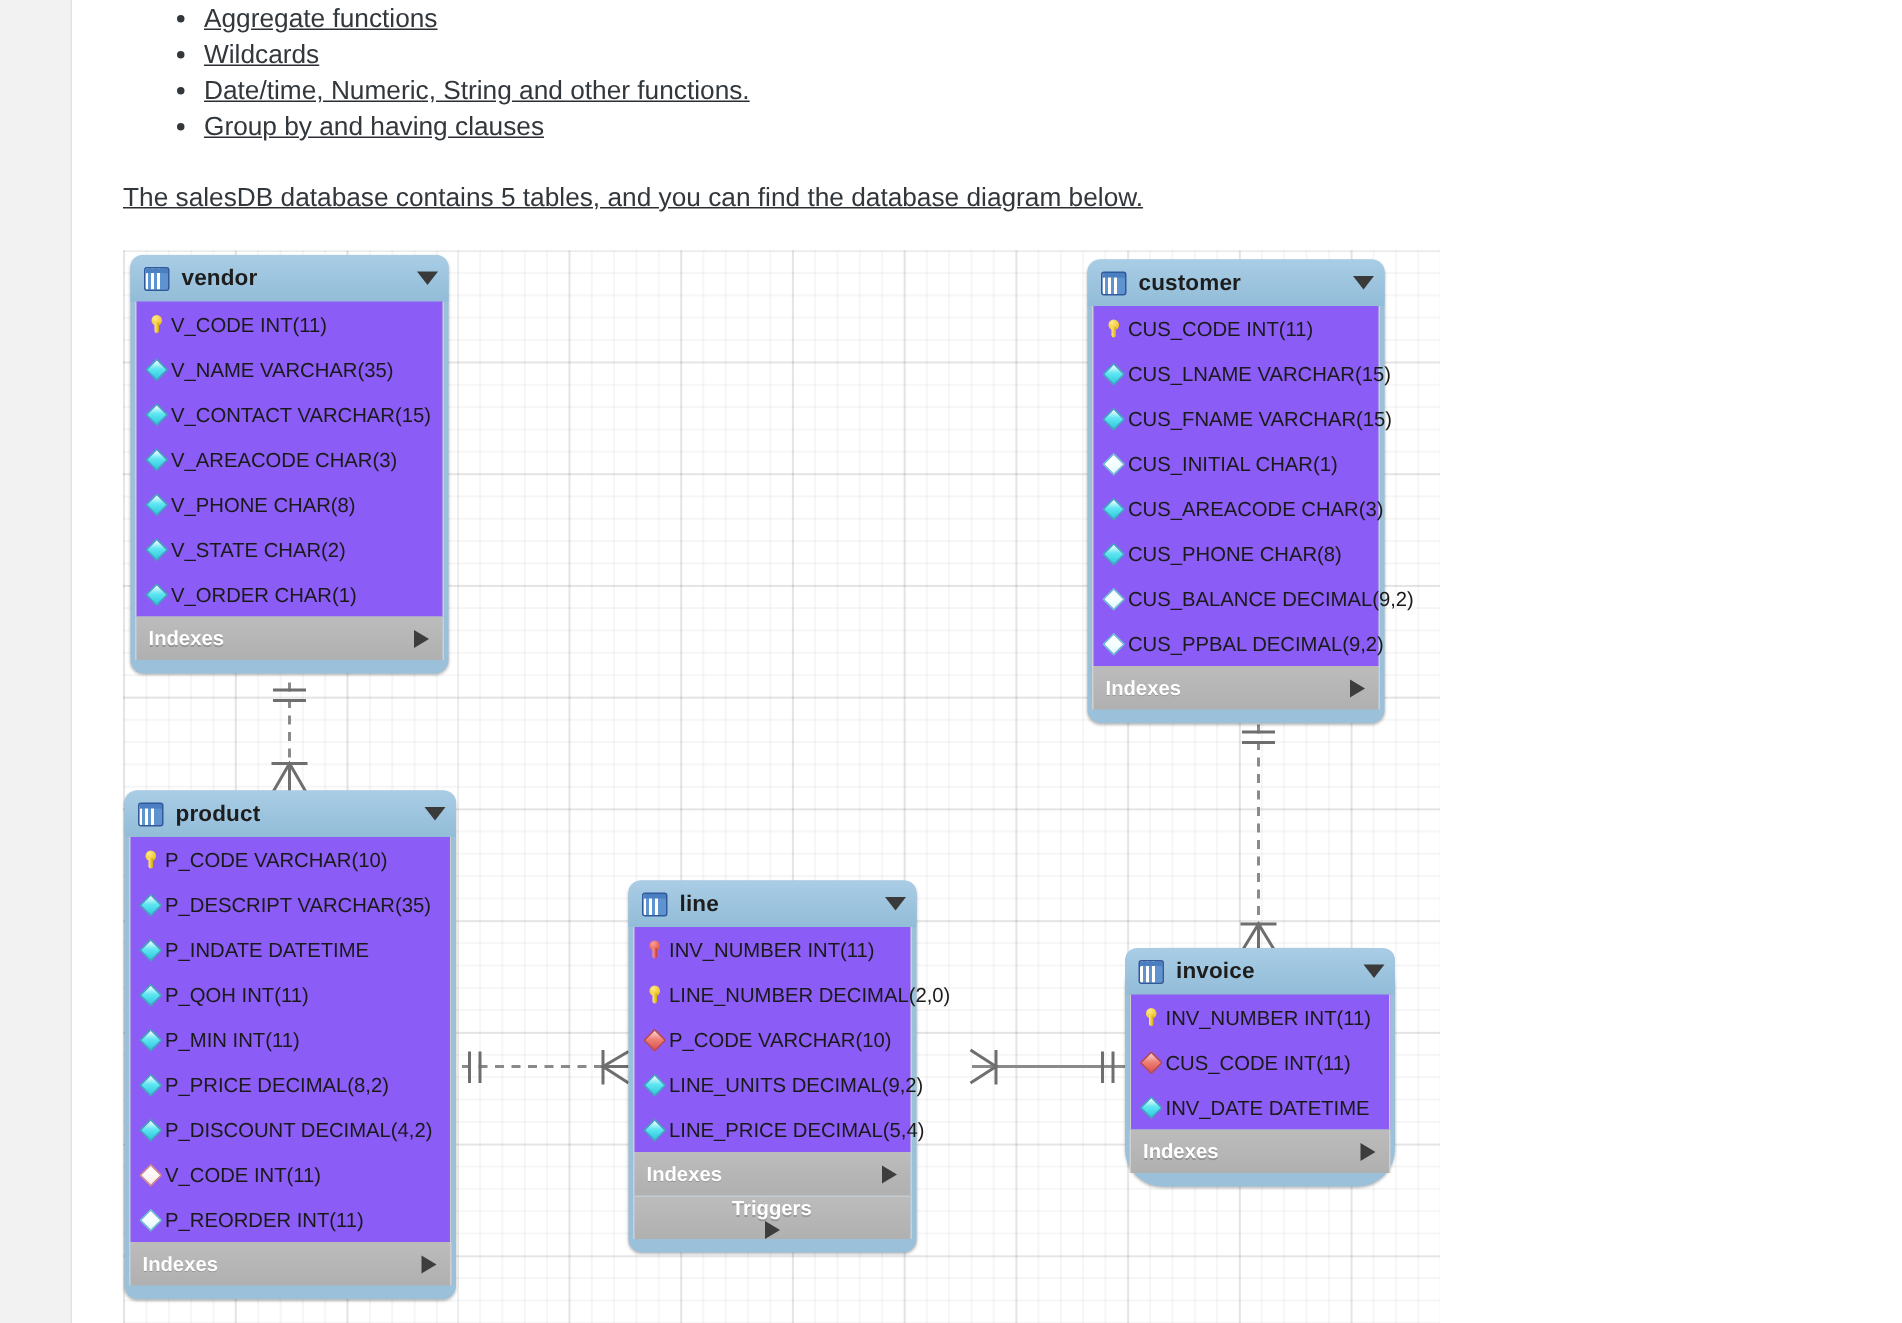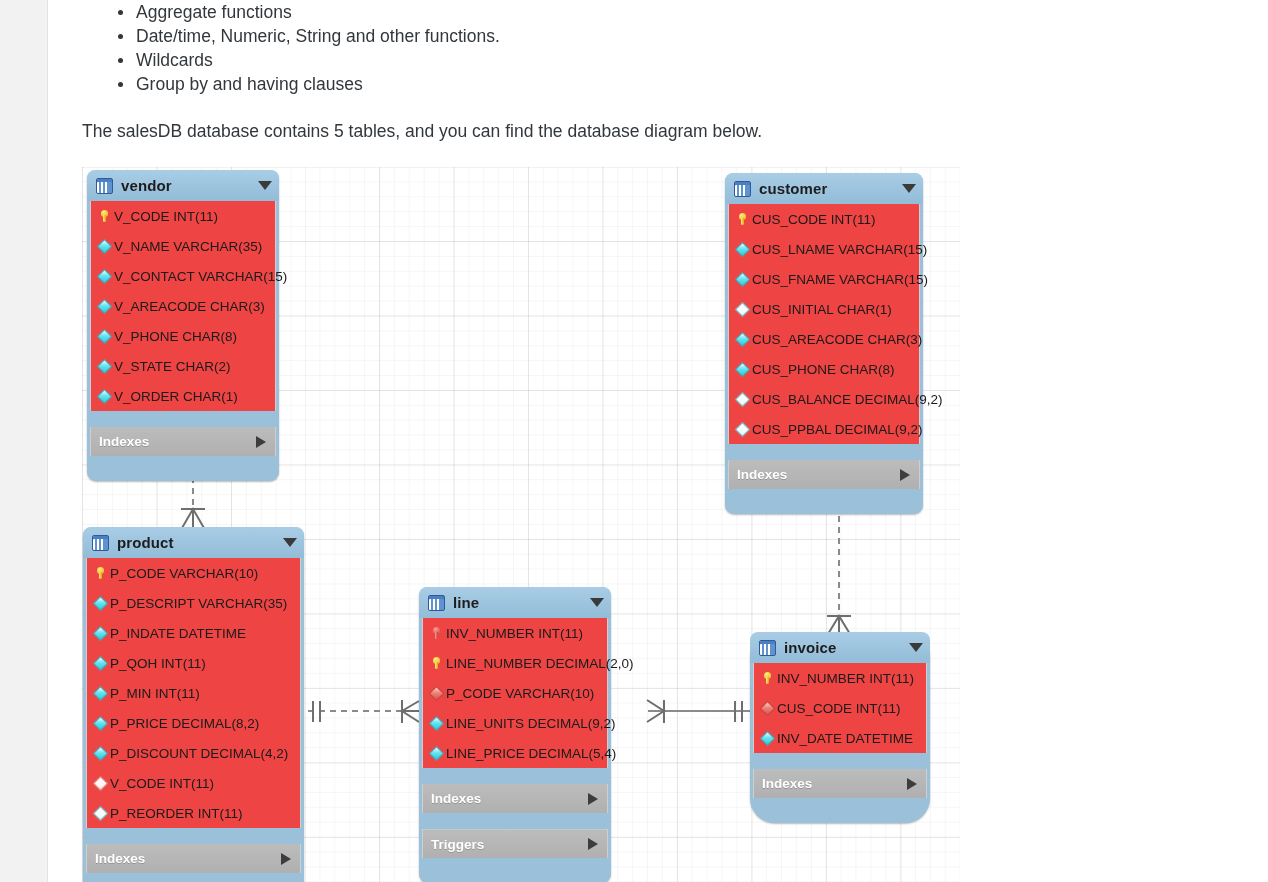--- a/index.html
+++ b/index.html
@@ -24,20 +24,21 @@
     background: #f2f2f2;
     border-right: 1px solid #e3e3e3;
   }
 
   
   #article {
     position: absolute;
     left: 82px;
     top: 0;
     width: 1100px;
+    text-decoration: underline;
   }
   ul.bullets {
     margin: 0;
     padding: 0 0 0 54px;
     list-style: none;
   }
   ul.bullets li {
     position: relative;
     font-size: 17.5px;
     line-height: 24px;
@@ -142,21 +143,21 @@
   }
   .caret-down {
     width: 0; height: 0;
     border-left: 7px solid transparent;
     border-right: 7px solid transparent;
     border-top: 9px solid #3a3a3a;
     margin-left: 6px;
     flex: 0 0 auto;
   }
   .columns {
-    background: #ef4444;
+    background: #8b5cf6;
     margin: 0 3px;
     border-left: 1px solid #cfcfcf;
     border-right: 1px solid #cfcfcf;
   }
   .col-row {
     display: flex;
     align-items: center;
     height: 30px;
     padding-left: 7px;
     font-size: 13.5px;
@@ -211,21 +212,21 @@
     background: linear-gradient(135deg, #ffd9d5 0%, #ef8178 45%, #d9544a 100%);
     border: 1px solid #bf4a42;
   }
   .glyph.dia-red-hollow::before {
     background: linear-gradient(135deg, #ffffff 0%, #fff6f5 60%, #fde4e1 100%);
     border: 1px solid #d98a83;
   }
 
   .section-bar {
     height: 29px;
-    margin: 16px 3px;
+    margin: 0 3px;
     background: linear-gradient(to bottom, #bcbcbc 0%, #b0b0b0 100%);
     border-left: 1px solid #cfcfcf;
     border-right: 1px solid #cfcfcf;
     display: flex;
     align-items: center;
     padding: 0 9px 0 8px;
     box-sizing: border-box;
     font-size: 13.5px;
     font-weight: bold;
     color: #ffffff;
@@ -241,22 +242,22 @@
   }
 </style>
 </head>
 <body>
 
 <div id="left-gutter"></div>
 
 <div id="article">
   <ul class="bullets">
     <li>Aggregate functions</li>
+    <li>Wildcards</li>
     <li>Date/time, Numeric, String and other functions.</li>
-    <li>Wildcards</li>
     <li>Group by and having clauses</li>
   </ul>
   <p id="intro-paragraph">The salesDB database contains 5 tables, and you can find the database diagram below.</p>
 </div>
 
 <div id="diagram-left-strip"></div>
 <div id="diagram"></div>
 
 <svg id="connectors" viewBox="0 0 1268 882" xmlns="http://www.w3.org/2000/svg">
 
@@ -289,21 +290,21 @@
 
   <g>
     <line x1="648" y1="711" x2="755" y2="711" stroke="#8a8a8a" stroke-width="2"></line>
     <line x1="664" y1="700" x2="664" y2="723" stroke="#6e6e6e" stroke-width="2"></line>
     <path d="M 647 700 L 664 711 L 647 722" fill="none" stroke="#6e6e6e" stroke-width="2"></path>
     <line x1="735" y1="701" x2="735" y2="722" stroke="#6e6e6e" stroke-width="2"></line>
     <line x1="742" y1="701" x2="742" y2="722" stroke="#6e6e6e" stroke-width="2"></line>
   </g>
 </svg>
 
-<div class="entity" id="entity-vendor" style="left:87px; top:170px; width:192px;">
+<div class="entity" id="entity-vendor" style="left:87px; top:170px; width:212px;">
   <div class="entity-header">
     <span class="tbl-icon"></span>
     <span class="entity-title">vendor</span>
     <span class="caret-down"></span>
   </div>
   <div class="columns">
     <div class="col-row">
         <span class="glyph key"></span>
         <span class="col-name">V_CODE INT(11)</span>
       </div>
@@ -459,21 +460,21 @@
       </div>
     <div class="col-row">
         <span class="glyph dia"></span>
         <span class="col-name">LINE_PRICE DECIMAL(5,4)</span>
       </div>
   </div>
   <div class="section-bar">
     <span class="lbl">Indexes</span>
     <span class="caret-right"></span>
   </div>
-  <div class="section-bar" style="border-top:1px solid #c9c9c9;">
+  <div class="section-bar" style="border-top:1px solid #c9c9c9;flex-direction:column;">
     <span class="lbl">Triggers</span>
     <span class="caret-right"></span>
   </div>
 </div>
 
 <div class="entity" id="entity-invoice" style="left:750px; top:632px; width:180px;border-radius:25px;">
   <div class="entity-header">
     <span class="tbl-icon"></span>
     <span class="entity-title">invoice</span>
     <span class="caret-down"></span>

